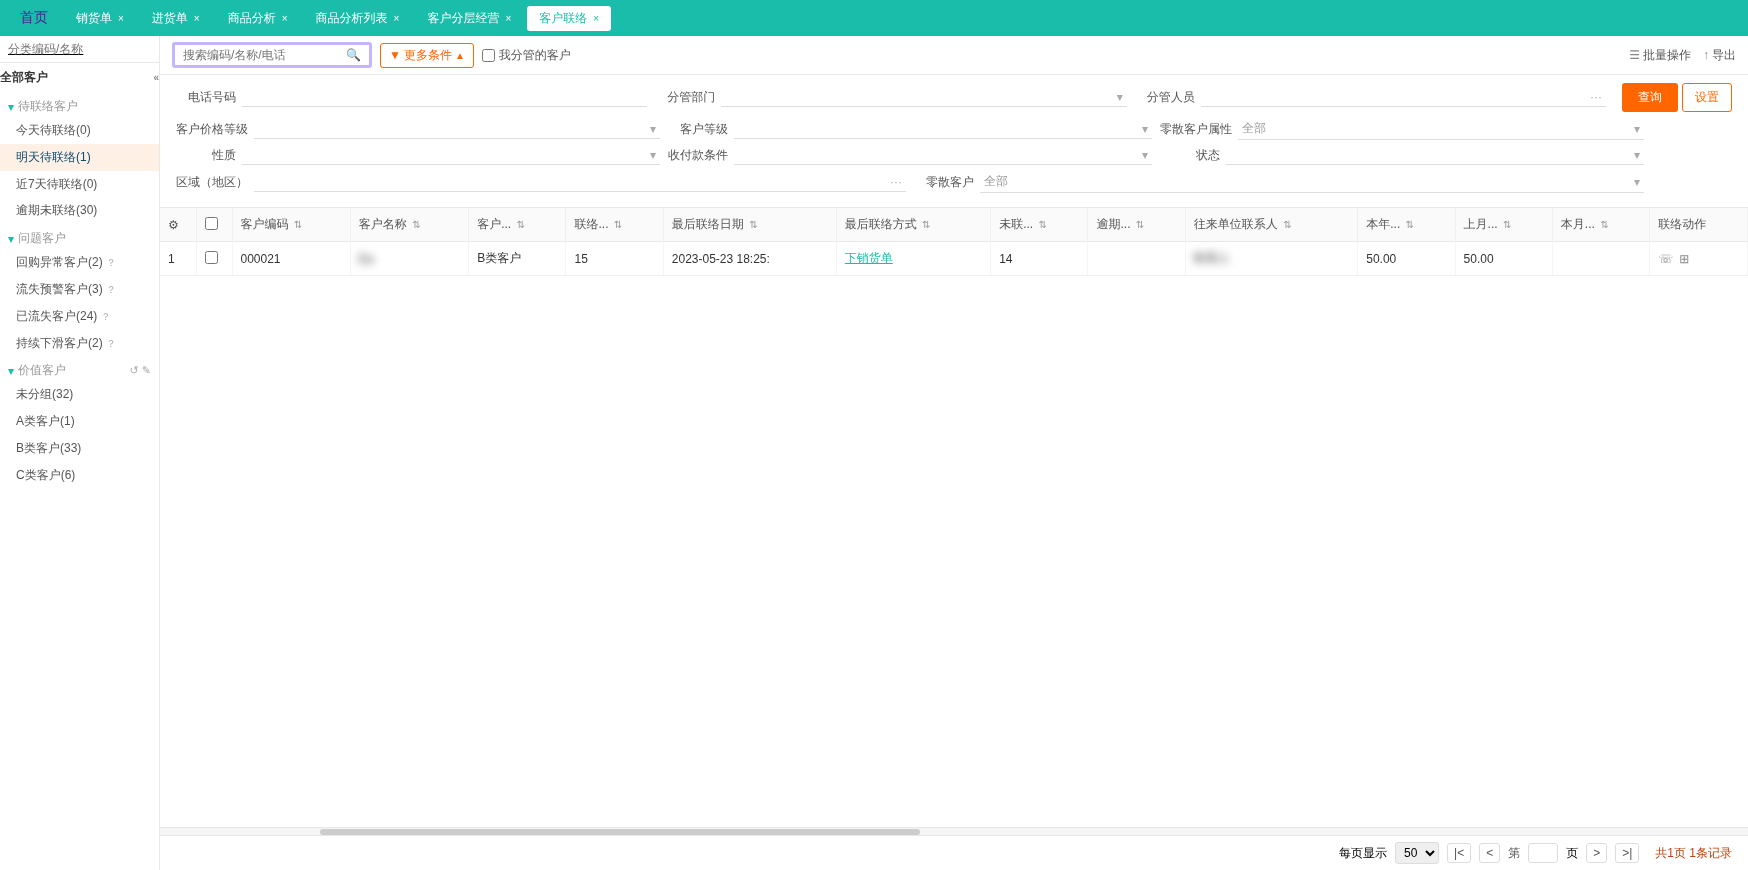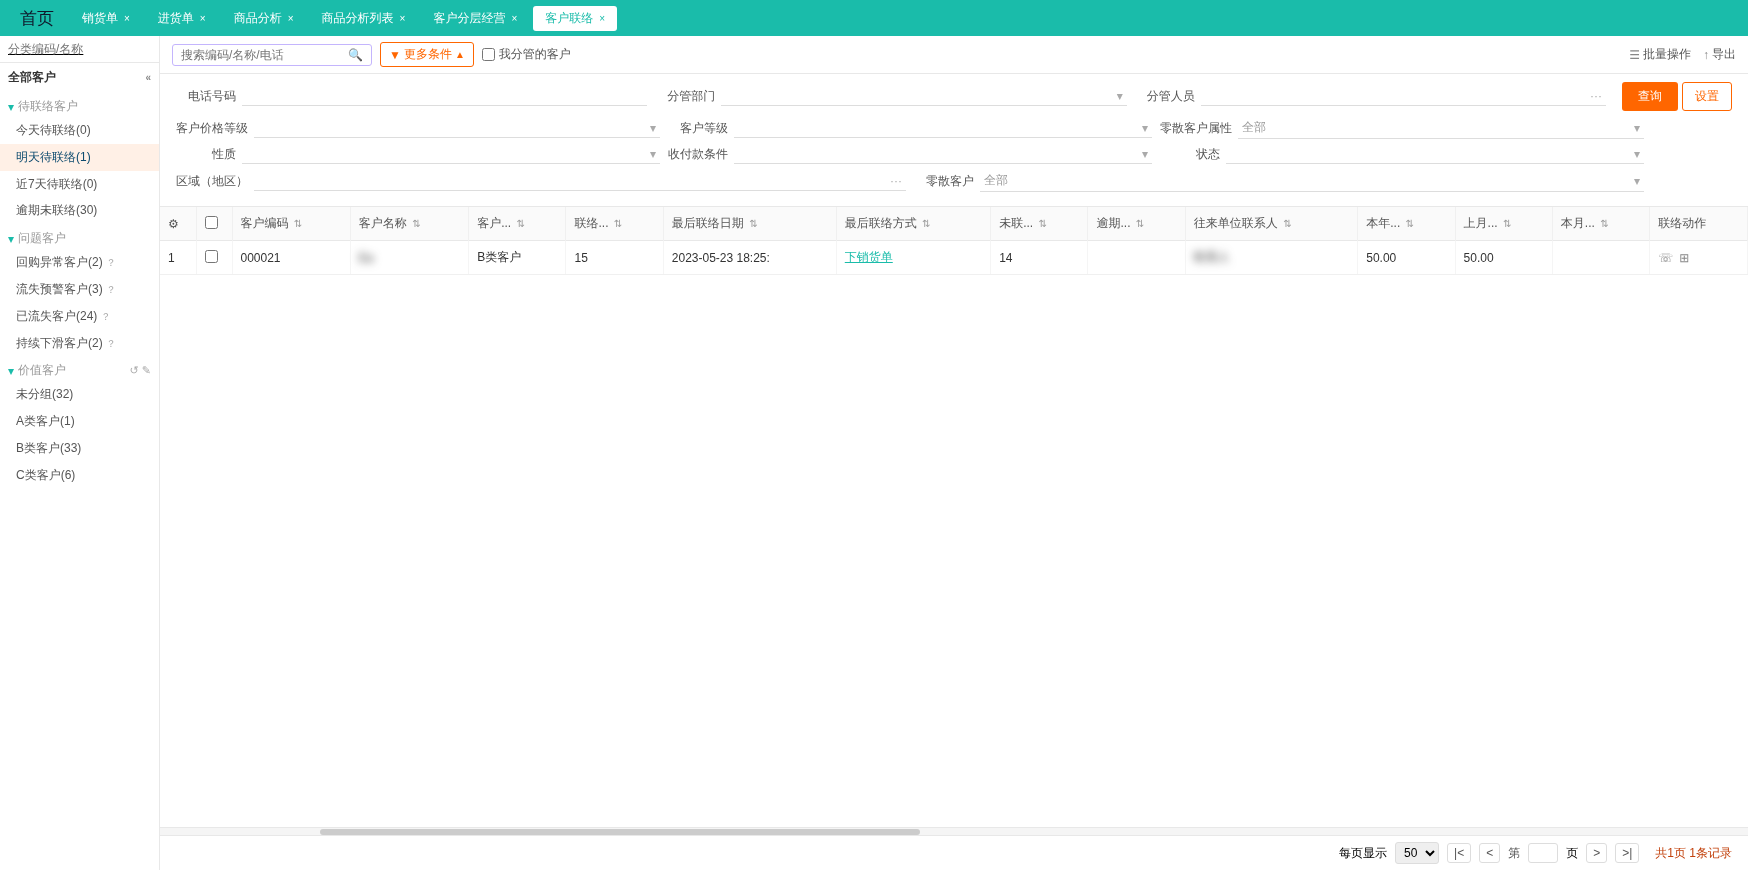--- a/index.html
+++ b/index.html
@@ -20,21 +20,21 @@
       cursor: pointer;
       border-radius: 3px;
       white-space: nowrap;
       font-size: 13px;
       display: flex;
       align-items: center;
       gap: 4px;
     }
     .nav-item.active { background: #fff; color: #1abcaa; }
     .nav-close { font-size: 10px; color: inherit; margin-left: 2px; cursor: pointer; }
-    .nav-home { color: #0f172a; font-size: 17px; padding: 4px 12px; cursor: pointer; }
+    .nav-home { color: #4c1d95; font-size: 14px; padding: 4px 12px; cursor: pointer; }
 
     
     .main-layout {
       display: flex;
       height: calc(100vh - 36px);
     }
 
     
     .sidebar {
       width: 160px;
@@ -56,21 +56,21 @@
       outline: none;
       flex: 1;
       font-size: 12px;
       color: #999;
       background: transparent;
     }
     .sidebar-header {
       display: flex;
       align-items: center;
       justify-content: space-between;
-      padding: 6px 8px;
+      padding: 6px 0;
       font-weight: bold;
       color: #333;
       cursor: pointer;
     }
     .sidebar-section-title {
       padding: 6px 8px 2px 8px;
       color: #999;
       font-size: 11px;
       display: flex;
       align-items: center;
@@ -98,21 +98,21 @@
       display: flex;
       align-items: center;
       padding: 6px 12px;
       background: #fff;
       border-bottom: 1px solid #e8e8e8;
       gap: 8px;
     }
     .search-box {
       display: flex;
       align-items: center;
-      border: 1px solid #c4b5fd;
+      border: 3px solid #c4b5fd;
       border-radius: 3px;
       padding: 3px 8px;
       gap: 4px;
       width: 200px;
     }
     .search-box input {
       border: none;
       outline: none;
       font-size: 12px;
       color: #999;

